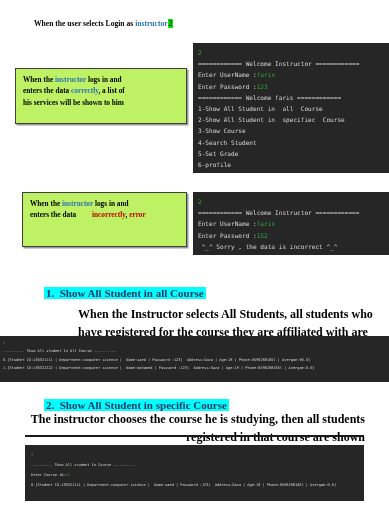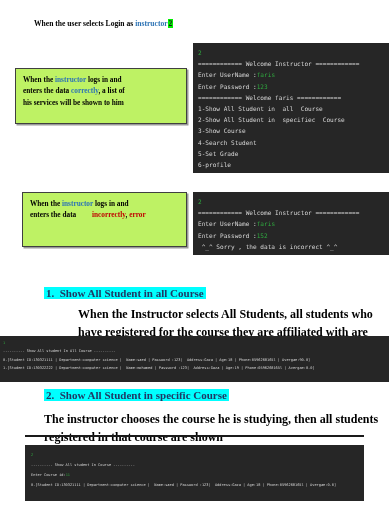--- a/index.html
+++ b/index.html
@@ -61,28 +61,28 @@
   
   .sec-head{
     position:absolute;
     font-size:11px;font-weight:bold;
     color:#1f3864;
     background:#00ffff;
     padding:0 2px;
     white-space:nowrap;
   }
   #head-1{left:44px;top:287px;}
-  #head-2{left:44px;top:389px;}
+  #head-2{left:44px;top:399px;}
 
   .body-text{
     position:absolute;
     font-size:12px;font-weight:bold;line-height:1.5;
   }
   #para-1{left:78px;top:305px;width:300px;}
-  #para-2{left:44px;top:410px;width:345px;}
+  #para-2{left:20px;top:410px;width:345px;text-align:right;}
 
   .rule{position:absolute;background:#1a1a1a;}
   #rule-top{left:25px;top:435px;width:339px;height:2px;}
 </style>
 </head>
 <body>
 
 <div class="page">
 
   <div class="intro">

